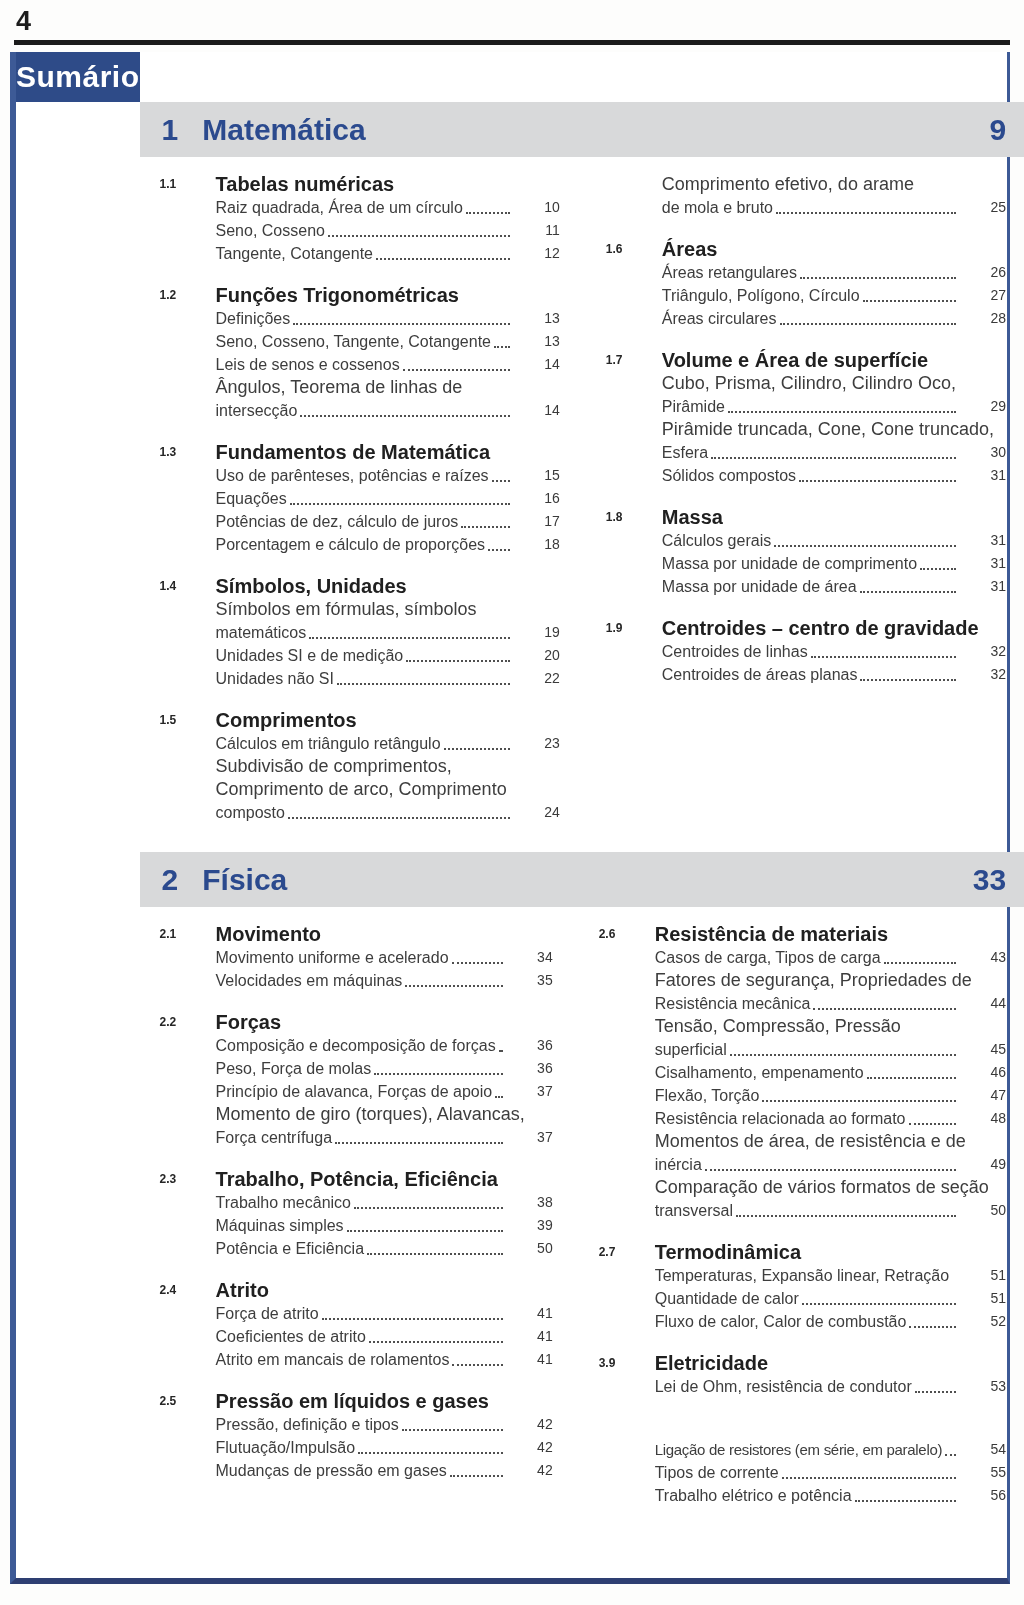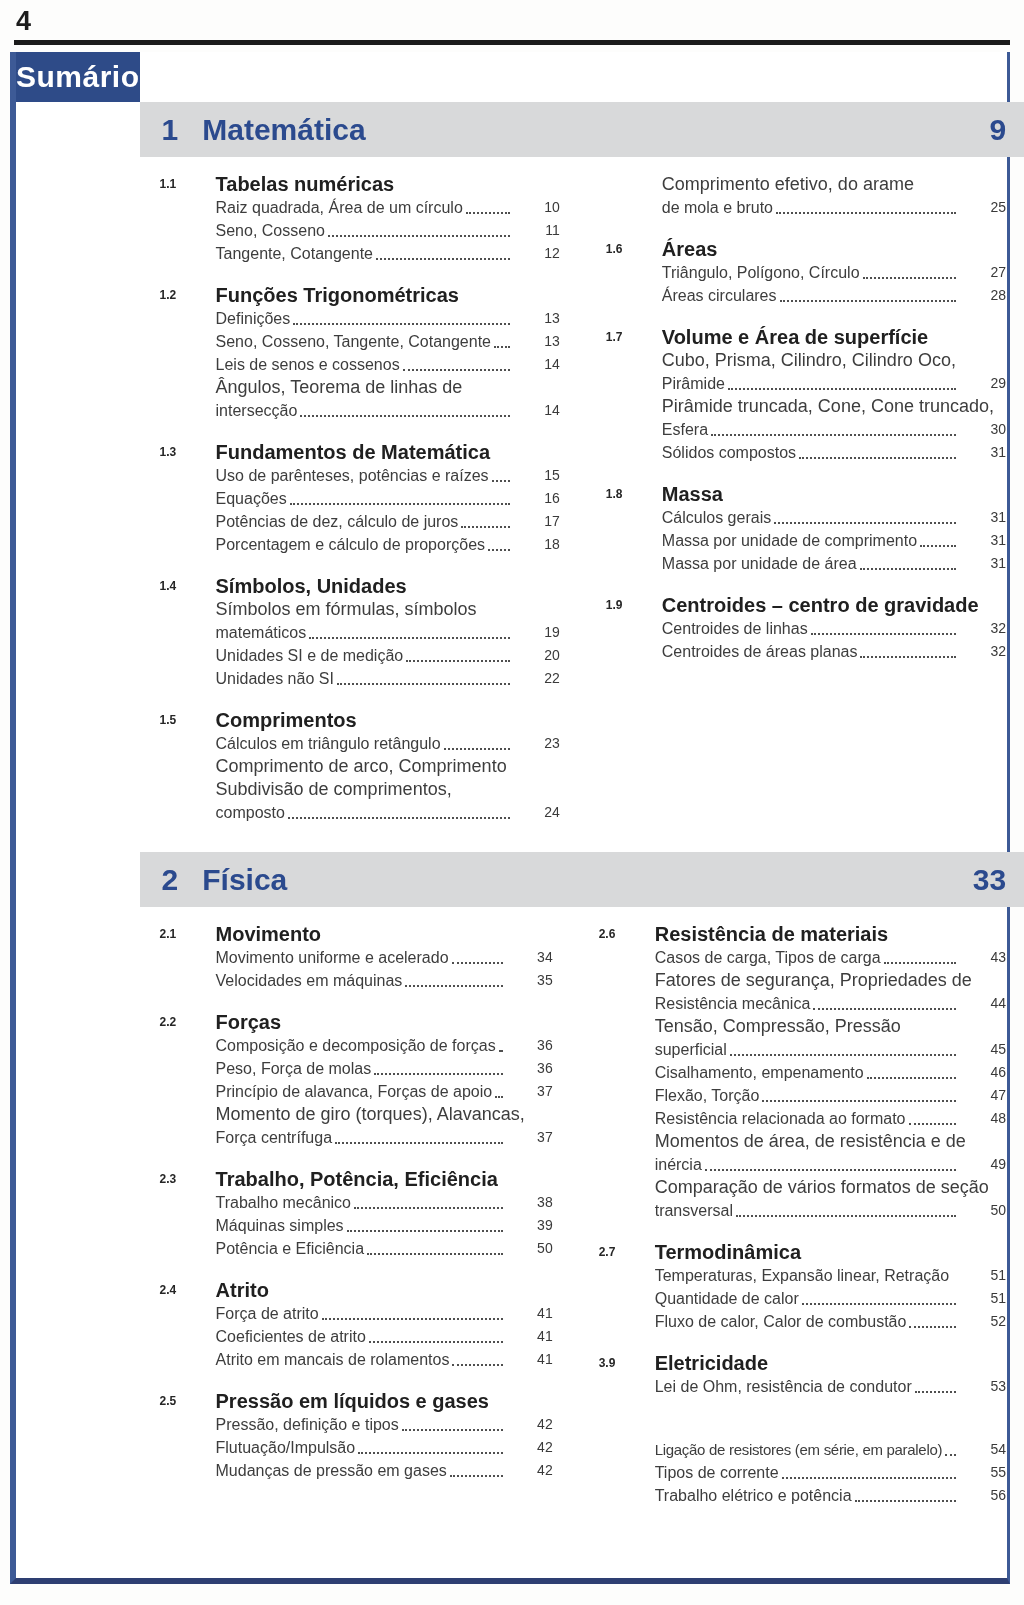--- a/index.html
+++ b/index.html
@@ -235,22 +235,22 @@
       <div class="entries">
   <div class="entry">
     <div class="entry-last">
       <span class="etext">Cálculos em triângulo retângulo</span>
                         <span class="leader"></span>
                         <span class="pnum">23</span>
     </div>
   </div>
 
   <div class="entry">
-    <div class="pre-line">Comprimento de arco, Comprimento</div>
-                      <div class="pre-line">Subdivisão de comprimentos,</div>
+    <div class="pre-line">Subdivisão de comprimentos,</div>
+                      <div class="pre-line">Comprimento de arco, Comprimento</div>
                       <div class="entry-last">
       <span class="etext">composto</span>
                         <span class="leader"></span>
                         <span class="pnum">24</span>
     </div>
   </div>
 </div>
     </div>
   </div>
 </div>
@@ -270,20 +270,27 @@
   </div>
 </div>
     </div>
   </div>
 
   <div class="block">
     <div class="block-id">1.6</div>
     <div class="block-body">
       <div class="block-title">Áreas</div>
       <div class="entries">
+  <div class="entry">
+    <div class="entry-last">
+      <span class="etext">Áreas retangulares</span>
+                        <span class="leader"></span>
+                        <span class="pnum">26</span>
+    </div>
+  </div>
 
   <div class="entry">
     <div class="entry-last">
       <span class="etext">Triângulo, Polígono, Círculo</span>
                         <span class="leader"></span>
                         <span class="pnum">27</span>
     </div>
   </div>
 
   <div class="entry">

